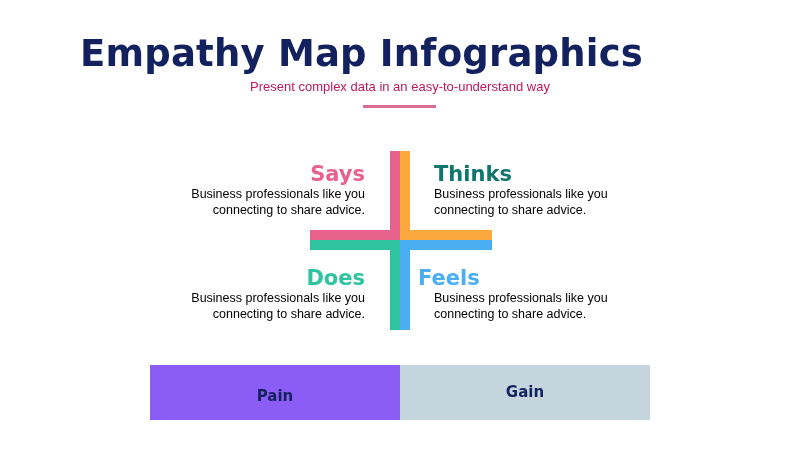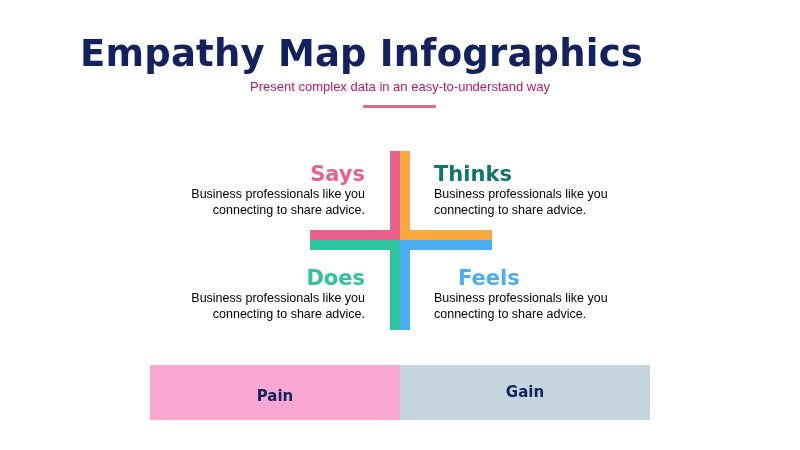--- a/index.html
+++ b/index.html
@@ -72,23 +72,23 @@
   <div class="quad-body" style="left:434px; top:202px;">connecting to share advice.</div>
 </div>
 
 <div>
   <div class="quad-title right-align" style="left:165px; top:266px; width:200px; color:#2ec4a0;">Does</div>
   <div class="quad-body right-align" style="left:165px; top:290px;">Business professionals like you</div>
   <div class="quad-body right-align" style="left:165px; top:306px;">connecting to share advice.</div>
 </div>
 
 <div>
-  <div class="quad-title" style="left:458px; top:266px; color:#49aef2;">Feels</div>
+  <div class="quad-title" style="left:418px; top:266px; color:#49aef2;">Feels</div>
   <div class="quad-body" style="left:434px; top:290px;">Business professionals like you</div>
   <div class="quad-body" style="left:434px; top:306px;">connecting to share advice.</div>
 </div>
 
-<div class="bottom-cell" style="left:150px; background:#f9a8d4; padding-top:6px; box-sizing:border-box;">
+<div class="bottom-cell" style="left:150px; background:#8b5cf6; padding-top:6px; box-sizing:border-box;">
   <span>Pain</span>
 </div>
 <div class="bottom-cell" style="left:400px; background:#c5d5de; padding-bottom:2px; box-sizing:border-box;">
   <span>Gain</span>
 </div>
 
 </body></html>

